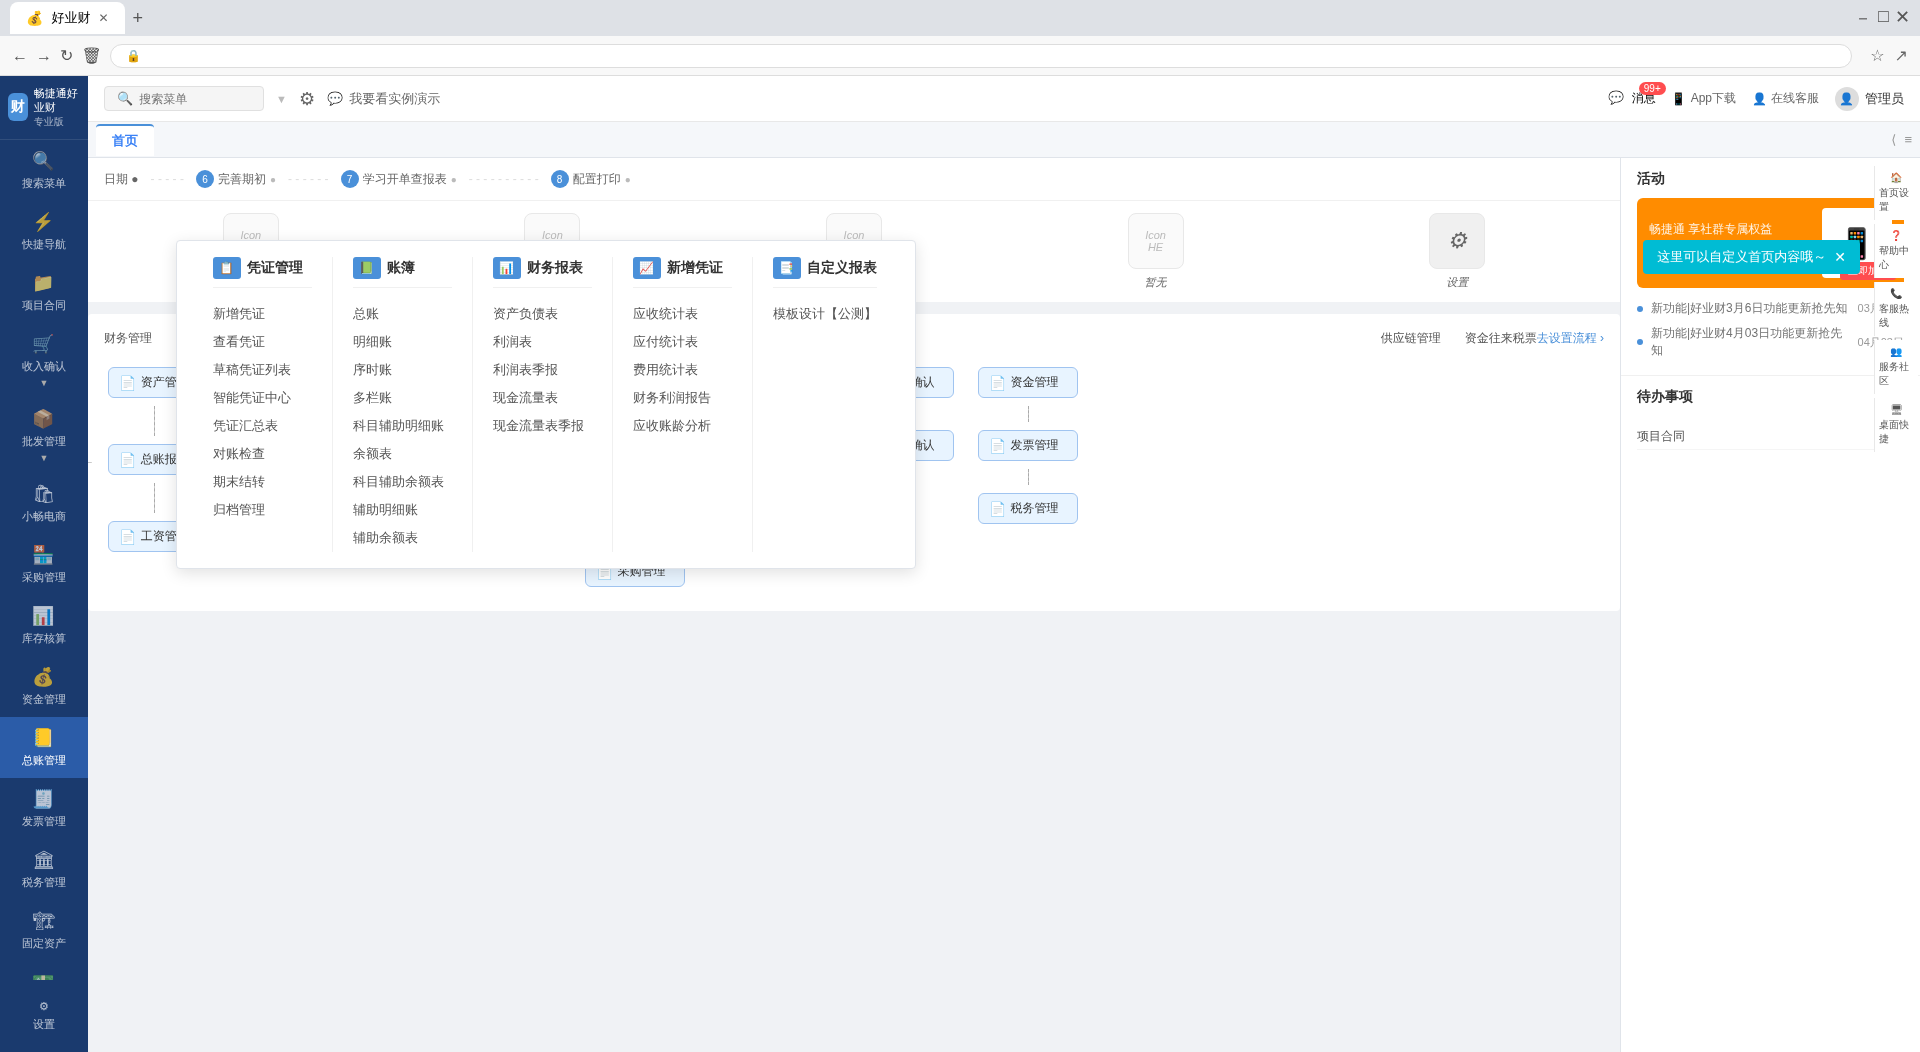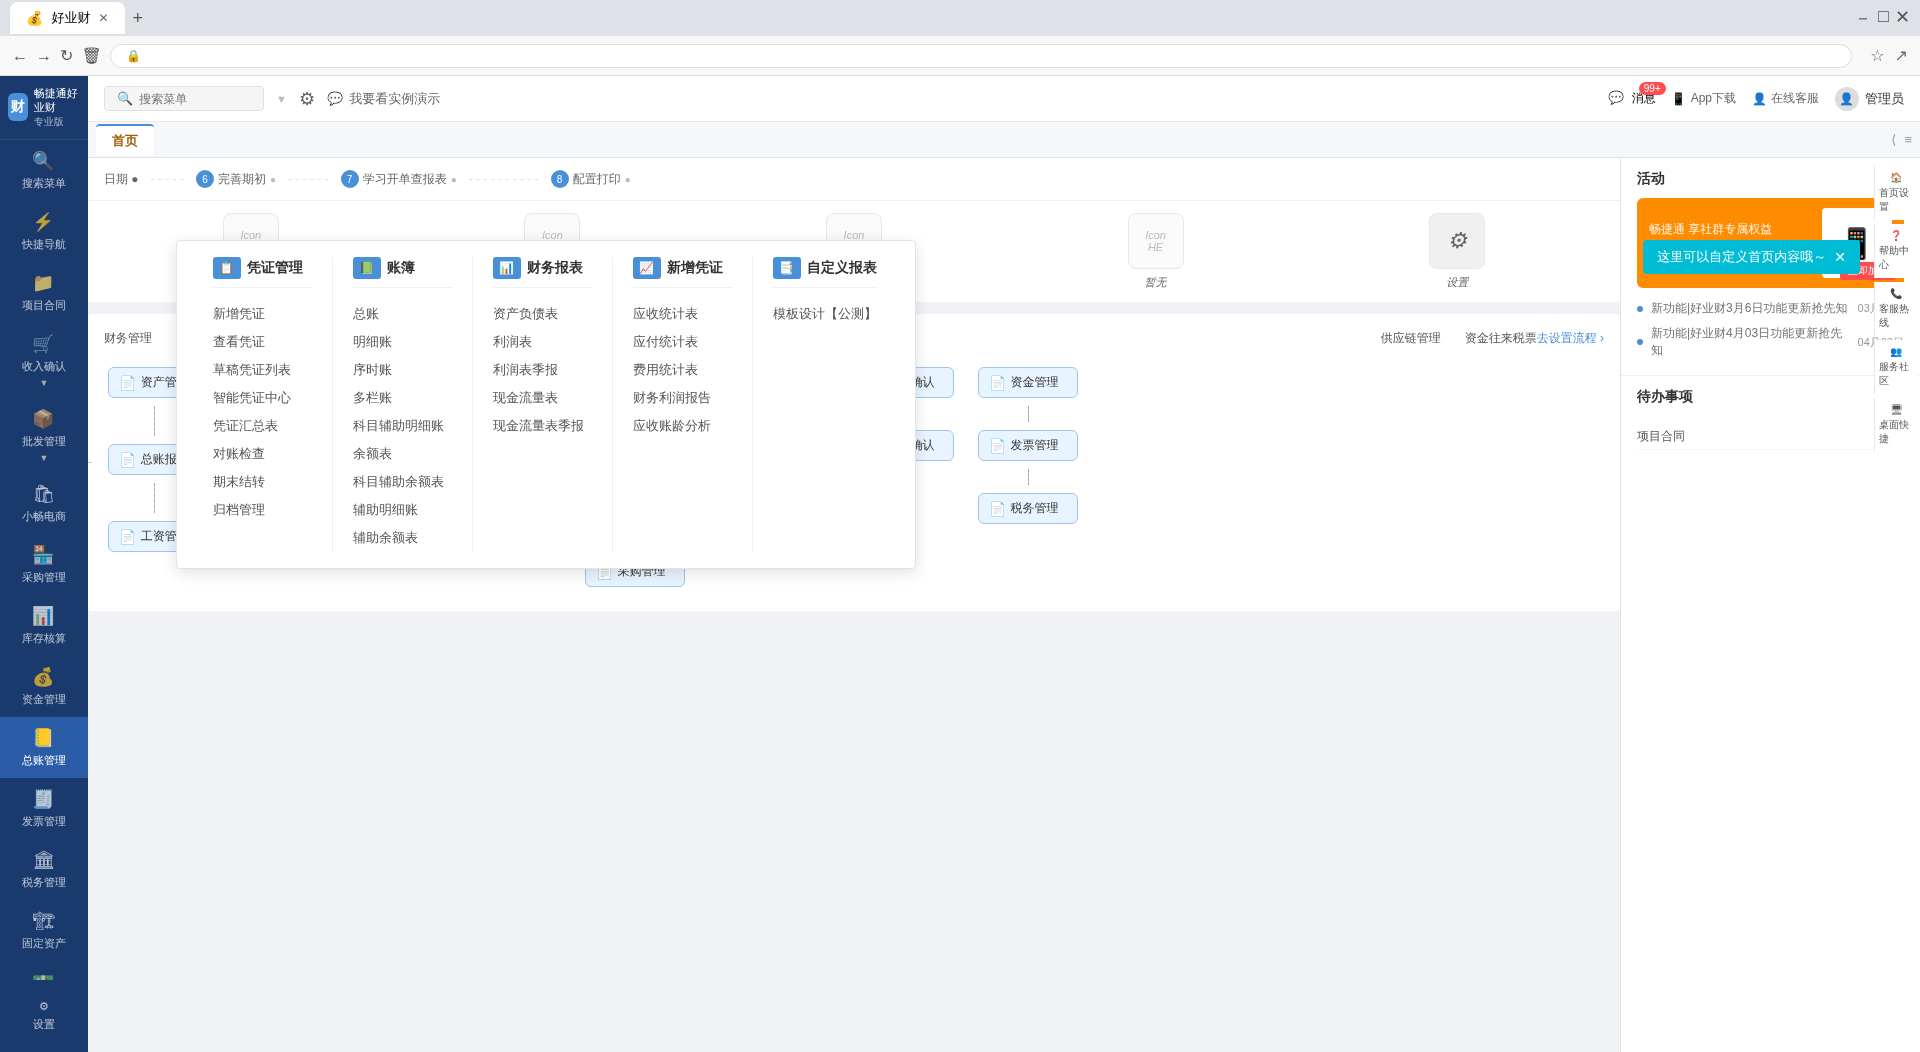--- a/index.html
+++ b/index.html
@@ -46,21 +46,21 @@
     .header-settings { color: #666; cursor: pointer; font-size: 18px; }
     .header-demo { display: flex; align-items: center; gap: 6px; color: #666; font-size: 13px; cursor: pointer; }
     .header-right { margin-left: auto; display: flex; align-items: center; gap: 16px; }
     .header-badge { position: relative; }
     .badge { background: #ff4d4f; color: white; border-radius: 10px; padding: 1px 5px; font-size: 10px; position: absolute; top: -8px; right: -10px; }
     .header-user { display: flex; align-items: center; gap: 6px; color: #333; font-size: 13px; cursor: pointer; }
     
     
     .tab-bar { background: #f5f7fa; border-bottom: 1px solid #e0e4ea; display: flex; align-items: center; padding: 0 8px; height: 36px; }
     .tab-item { padding: 6px 16px; border-radius: 4px 4px 0 0; cursor: pointer; font-size: 13px; color: #666; }
-    .tab-item.active { background: white; color: #a16207; font-weight: bold; border-top: 2px solid #4a90d9; }
+    .tab-item.active { background: white; color: #3b82f6; font-weight: bold; border-top: 2px solid #4a90d9; }
     .tab-right { margin-left: auto; display: flex; gap: 8px; color: #999; cursor: pointer; }
     
     
     .dropdown-overlay { position: absolute; top: 82px; left: 88px; background: white; border: 1px solid #e0e4ea; border-radius: 4px; box-shadow: 0 4px 16px rgba(0,0,0,0.12); z-index: 200; display: flex; padding: 16px; gap: 0; min-width: 740px; }
     .dropdown-section { padding: 0 20px; border-right: 1px solid #f0f0f0; min-width: 140px; }
     .dropdown-section:last-child { border-right: none; }
     .dropdown-title { display: flex; align-items: center; gap: 6px; font-weight: bold; color: #333; margin-bottom: 12px; padding-bottom: 8px; border-bottom: 1px solid #f0f0f0; font-size: 14px; }
     .dropdown-title-icon { width: 28px; height: 22px; background: #4a90d9; border-radius: 3px; display: flex; align-items: center; justify-content: center; color: white; font-size: 12px; }
     .dropdown-item { padding: 5px 0; color: #555; cursor: pointer; font-size: 13px; display: block; }
     

